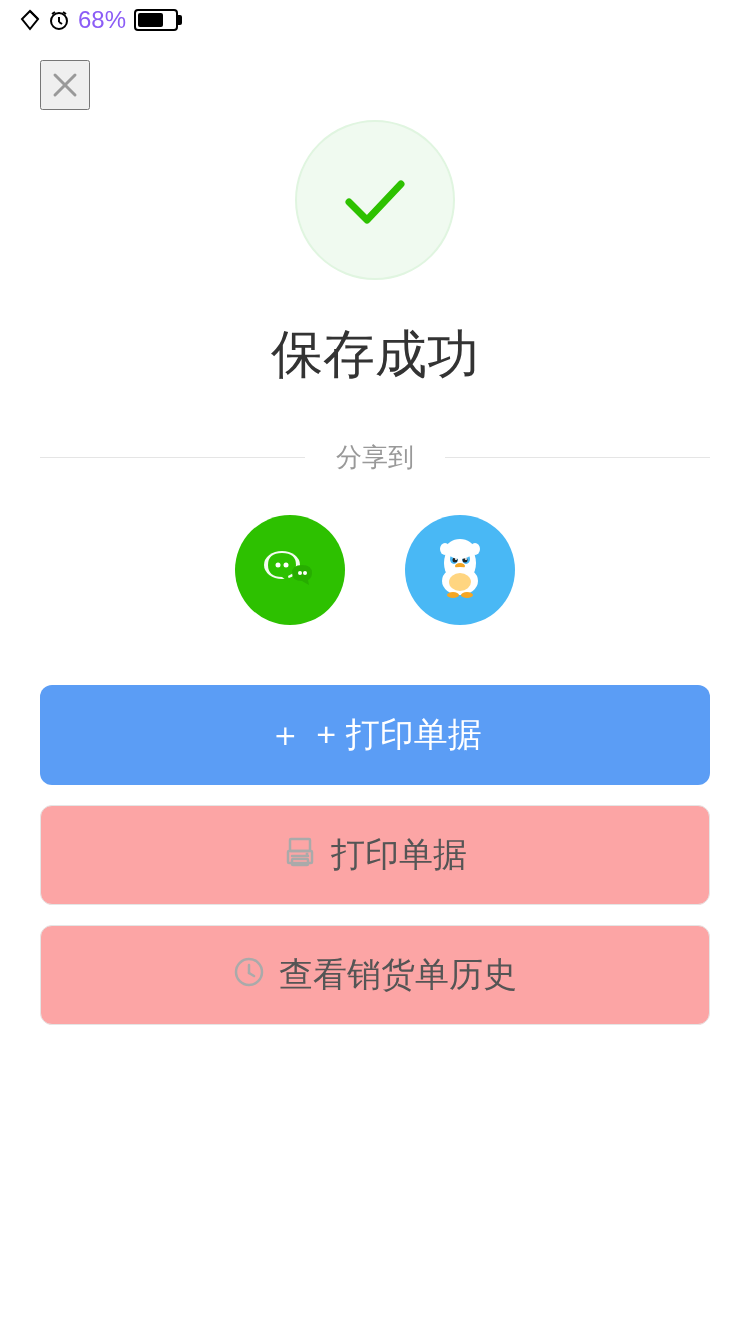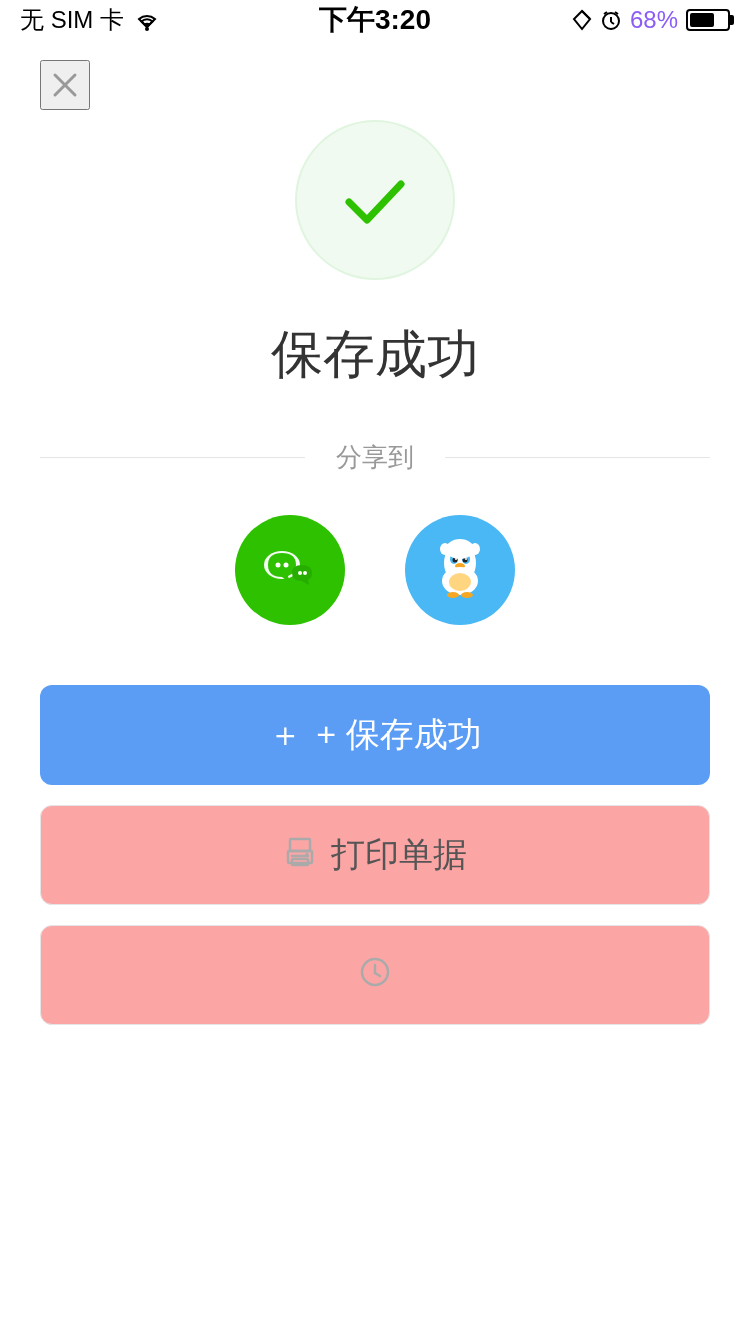--- a/index.html
+++ b/index.html
@@ -230,30 +230,20 @@
 
     .btn-primary .btn-icon {
       color: #fff;
       font-size: 34px;
     }
   </style>
 </head>
 <body>
 
 <div class="status-bar">
-  <div class="status-left">
-    <span style="font-size:24px;">无 SIM 卡</span>
-    <svg width="30" height="22" viewBox="0 0 30 22">
-      <path d="M15 18l3-3a4.2 4.2 0 00-6 0l3 3z" fill="#000"></path>
-      <path d="M15 18l5.5-5.5a7.8 7.8 0 00-11 0L15 18z" fill="none" stroke="#000" stroke-width="2"></path>
-      <path d="M15 18l8-8a12.5 12.5 0 00-16 0L15 18z" fill="none" stroke="#000" stroke-width="2"></path>
-      <circle cx="15" cy="20" r="2" fill="#000"></circle>
-    </svg>
-  </div>
-  <div class="status-center">下午3:20</div>
   <div class="status-right">
     <svg width="20" height="22" viewBox="0 0 20 22">
       <path d="M10 2L18 10L10 20L2 10Z" fill="none" stroke="#000" stroke-width="2"></path>
       <line x1="10" y1="2" x2="18" y2="10" stroke="#000" stroke-width="2"></line>
     </svg>
     <svg width="22" height="22" viewBox="0 0 22 22">
       <circle cx="11" cy="12" r="8" fill="none" stroke="#000" stroke-width="2"></circle>
       <line x1="11" y1="8" x2="11" y2="13" stroke="#000" stroke-width="2"></line>
       <line x1="11" y1="13" x2="14" y2="15" stroke="#000" stroke-width="2"></line>
       <line x1="4" y1="5" x2="7" y2="3" stroke="#000" stroke-width="2"></line>
@@ -333,21 +323,21 @@
 
         <ellipse cx="32" cy="14" rx="14" ry="10" fill="white"></ellipse>
       </svg>
     </button>
   </div>
 
   <div class="action-buttons">
 
     <button class="btn-primary">
       <span class="btn-icon">＋</span>
-      <span style="font-size:34px; color:white;">+ 保存成功</span>
+      <span style="font-size:34px; color:white;">+ 打印单据</span>
     </button>
 
     <button class="btn-secondary">
       <span class="btn-icon">
         <svg width="34" height="30" viewBox="0 0 34 30" fill="none" stroke="#aaa" stroke-width="2.5" stroke-linecap="round" stroke-linejoin="round">
           <rect x="7" y="2" width="20" height="12" rx="1"></rect>
           <rect x="5" y="14" width="24" height="12" rx="1"></rect>
           <rect x="9" y="22" width="16" height="6" rx="1" fill="none"></rect>
           <line x1="9" y1="19" x2="25" y2="19"></line>
           <circle cx="24" cy="17" r="1.5" fill="#aaa" stroke="none"></circle>
@@ -357,17 +347,18 @@
     </button>
 
     <button class="btn-secondary">
       <span class="btn-icon">
         <svg width="32" height="32" viewBox="0 0 32 32" fill="none" stroke="#aaa" stroke-width="2.5" stroke-linecap="round">
           <circle cx="16" cy="16" r="13"></circle>
           <line x1="16" y1="9" x2="16" y2="17"></line>
           <line x1="16" y1="17" x2="21" y2="20"></line>
         </svg>
       </span>
+      <span>查看销货单历史</span>
     </button>
 
   </div>
 
 </div>
 
 </body></html>

